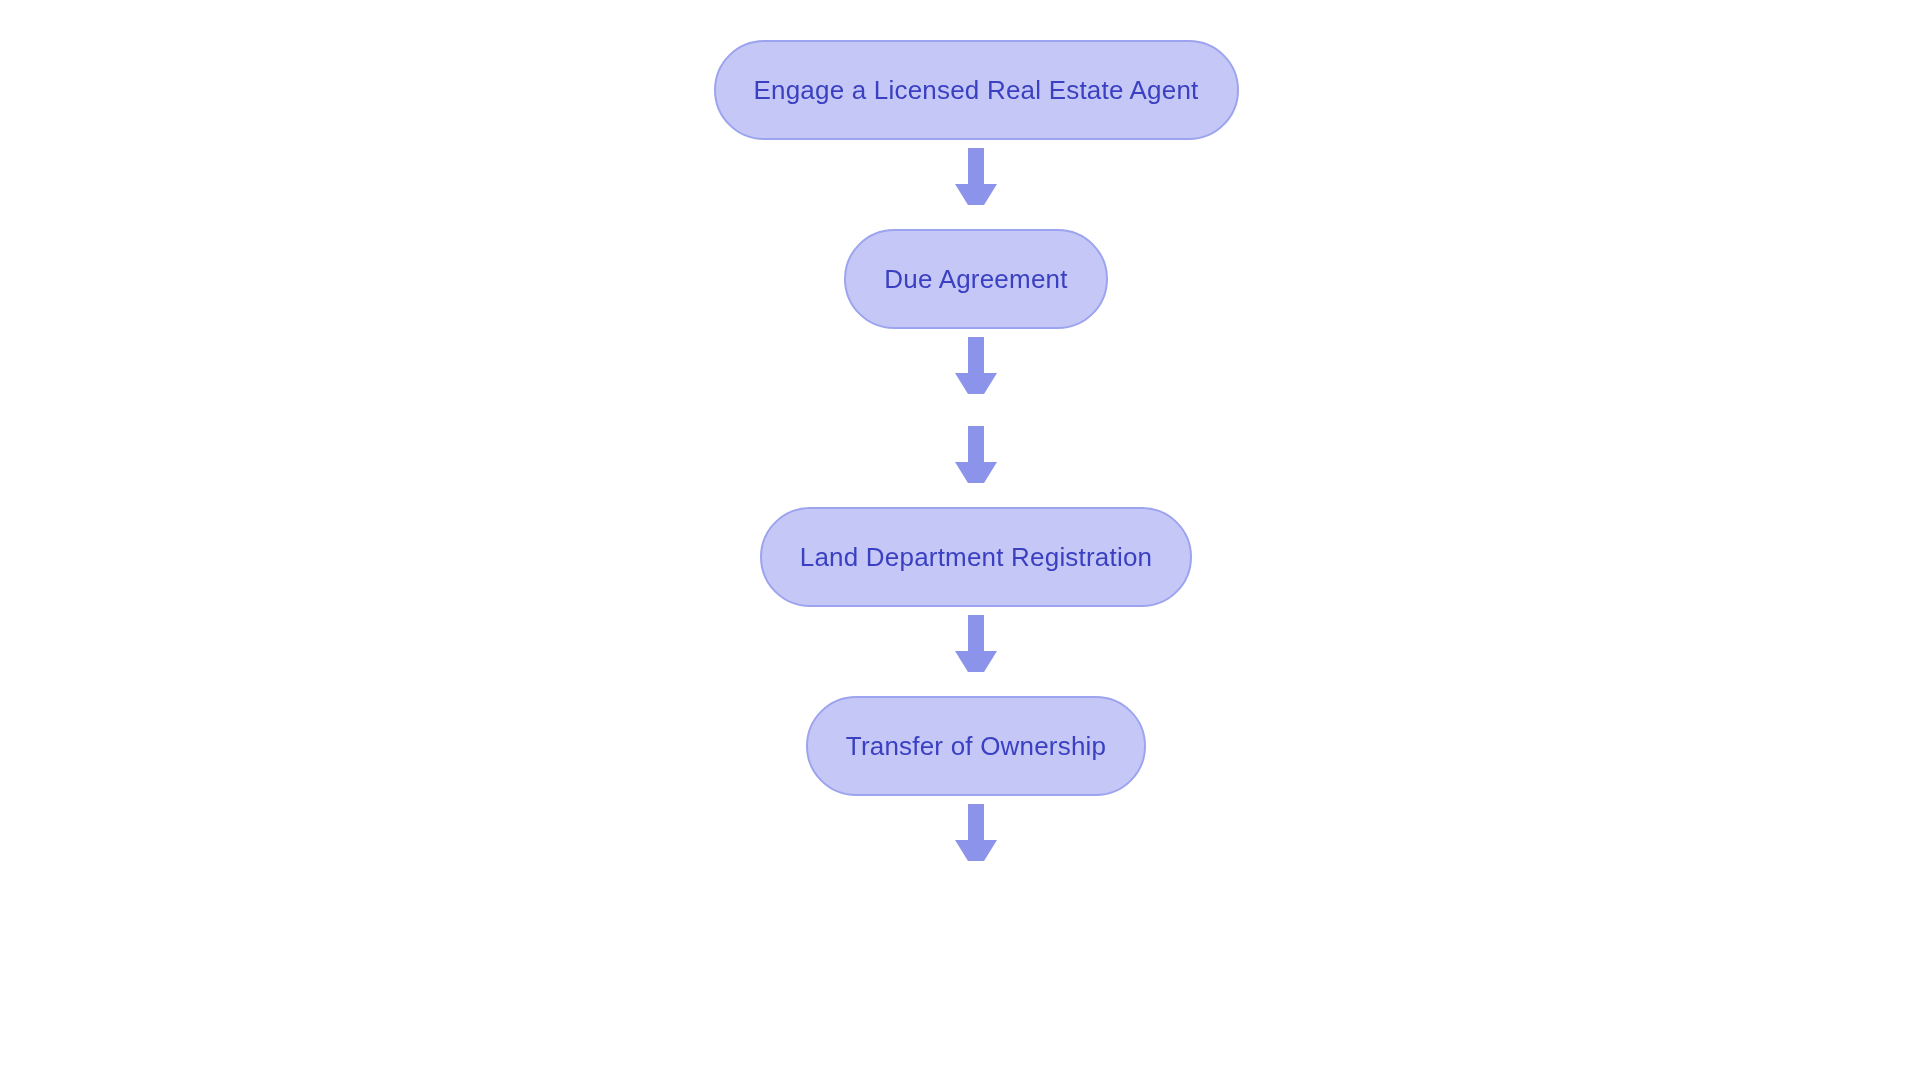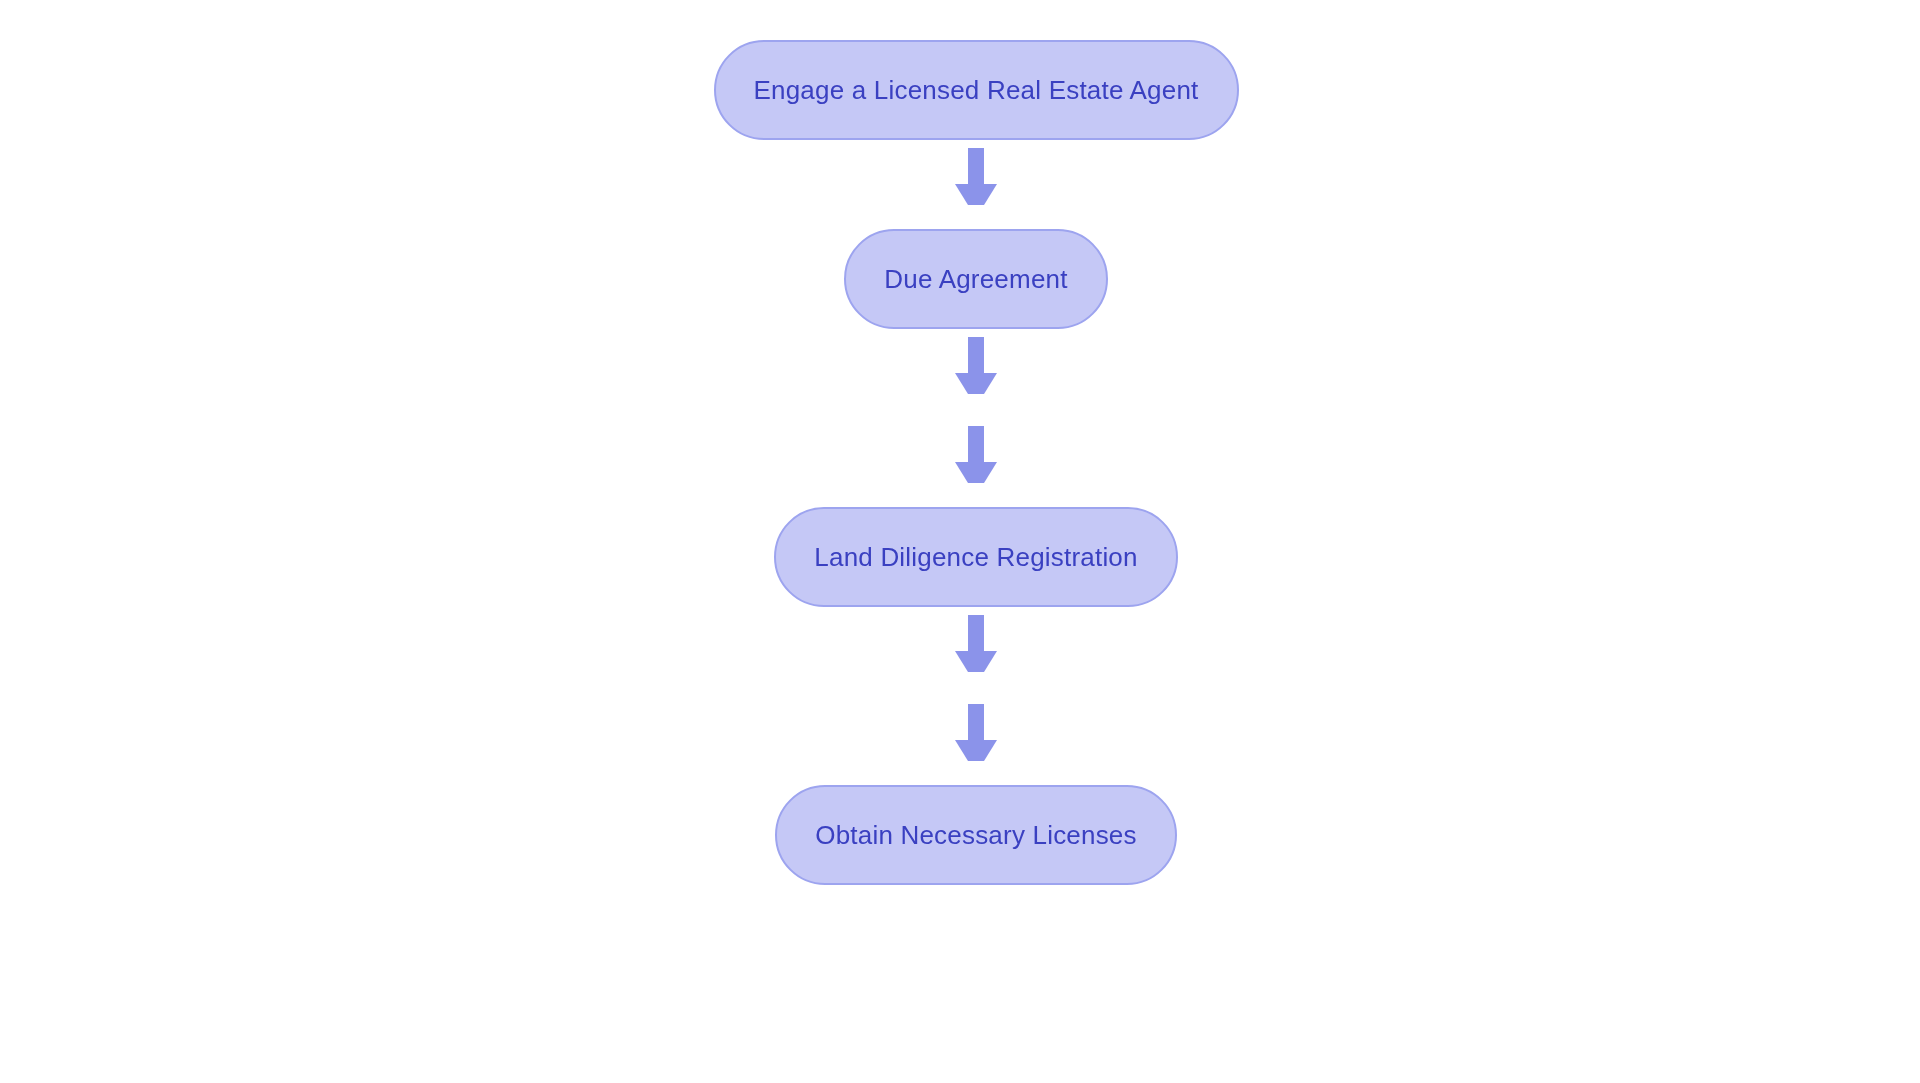--- a/index.html
+++ b/index.html
@@ -95,32 +95,32 @@
       <div class="head"></div>
     </div>
 
 
     <div class="connector">
       <div class="line"></div>
       <div class="head"></div>
     </div>
 
     <div class="node">
-      <span class="node-label">Land Diligence Registration</span>
+      <span class="node-label">Land Department Registration</span>
+    </div>
+
+    <div class="connector">
+      <div class="line"></div>
+      <div class="head"></div>
+    </div>
+
+    <div class="node">
+      <span class="node-label">Transfer of Ownership</span>
     </div>
 
     <div class="connector">
       <div class="line"></div>
       <div class="head"></div>
     </div>
 
 
-    <div class="connector">
-      <div class="line"></div>
-      <div class="head"></div>
-    </div>
-
-    <div class="node">
-      <span class="node-label">Obtain Necessary Licenses</span>
-    </div>
-
   </div>
 </div>
 
 </body></html>

